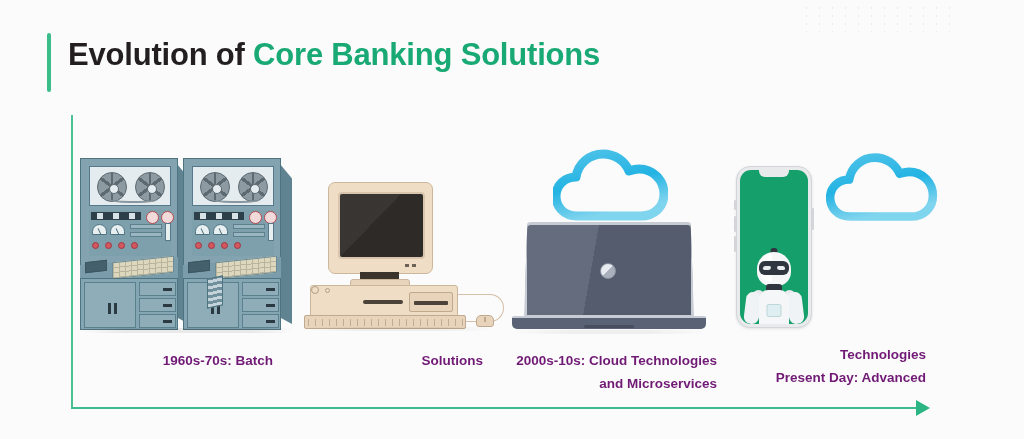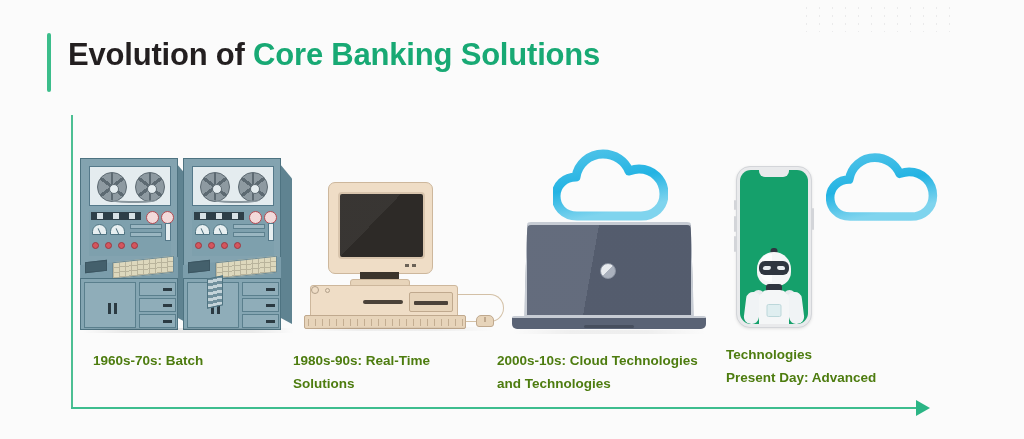--- a/index.html
+++ b/index.html
@@ -49,21 +49,22 @@
     border-top: 8px solid transparent;
     border-bottom: 8px solid transparent;
     border-left: 14px solid #2bb585;
   }
 
   
   .stage { position: absolute; }
   .caption {
     position: absolute;
     font-size: 13.5px; font-weight: bold; line-height: 23px;
-    color: #4d7c0f;
+    color: #701a75;
+    text-align: right;
   }
 
   
   .mainframe { left: 72px; top: 158px; width: 215px; height: 172px; }
   .mf-unit { position: absolute; top: 0; width: 100px; height: 172px; }
   .mf-unit.u1 { left: 0; }
   .mf-unit.u2 { left: 103px; }
   .mf-side {
     position: absolute; left: 97px; top: 6px; width: 12px; height: 160px;
     background: #5f8391;
@@ -566,25 +567,24 @@
     </defs>
     <path d="M24 70 C10 70 3 60 3 50 C3 39 12 31 23 31 C25 18 36 8 50 8
              C62 8 72 15 76 25 C79 24 82 23 86 23 C100 23 111 34 111 48
              C111 61 101 70 88 70 Z" fill="none" stroke="url(#cg2)" stroke-width="9" stroke-linejoin="round"></path>
   </svg>
 
   <div class="caption" style="left:85px; top:349px; width:180px;">
     <div>1960s-70s: Batch</div>
   </div>
   <div class="caption" style="left:285px; top:349px; width:190px;">
-    <div>1980s-90s: Real-Time</div>
     <div>Solutions</div>
   </div>
   <div class="caption" style="left:489px; top:349px; width:220px;">
     <div>2000s-10s: Cloud Technologies</div>
-    <div>and Technologies</div>
+    <div>and Microservices</div>
   </div>
   <div class="caption" style="left:718px; top:343px; width:200px;">
     <div>Technologies</div>
     <div>Present Day: Advanced</div>
   </div>
 
 </div>
 
 </body></html>

